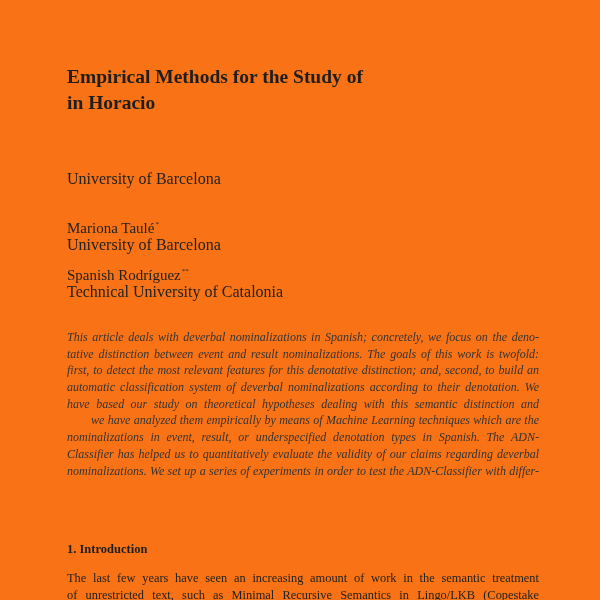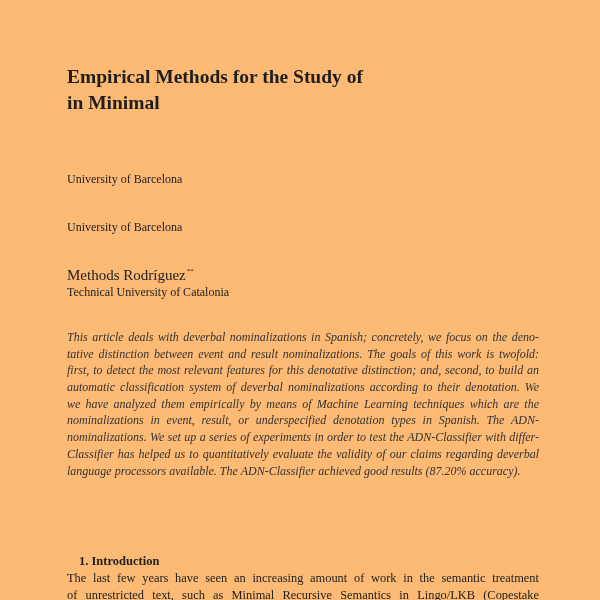--- a/index.html
+++ b/index.html
@@ -12,21 +12,21 @@
       height: 600px;
       overflow: hidden;
       position: relative;
       font-family: "DejaVu Serif", "Liberation Serif", serif;
       color: #222222;
     }
     .page {
       position: absolute;
       left: 0; top: 0;
       width: 600px; height: 600px;
-      background: #fdba74;
+      background: #f97316;
     }
     .title {
       position: absolute;
       left: 67px;
       top: 64px;
       width: 400px;
       margin: 0;
       font-family: "Liberation Serif", "DejaVu Serif", serif;
       font-weight: bold;
       font-size: 19.5px;
@@ -49,21 +49,21 @@
     }
     .author .name sup {
       font-size: 7px;
       vertical-align: 7px;
       line-height: 0;
       margin-left: 1px;
     }
     .author .affil {
       display: block;
       font-family: "Liberation Serif", "DejaVu Serif", serif;
-      font-size: 12px;
+      font-size: 16px;
       line-height: 16px;
       color: #222;
       white-space: nowrap;
     }
     .author-1 { top: 171px; }
     .author-2 { top: 219px; }
     .author-3 { top: 266px; }
 
     .abstract {
       position: absolute;
@@ -86,21 +86,21 @@
       overflow: visible;
     }
     .abstract .line.last {
       text-align-last: left;
     }
 
     .section-heading {
       position: absolute;
       left: 67px;
       top: 541px;
-      margin: 12px;
+      margin: 0;
       font-family: "Liberation Serif", "DejaVu Serif", serif;
       font-weight: bold;
       font-size: 12.5px;
       line-height: 16px;
       color: #1e1e1e;
       white-space: nowrap;
     }
     .body-text {
       position: absolute;
       left: 67px;
@@ -120,46 +120,47 @@
       height: 16.5px;
     }
   </style>
 </head>
 <body>
 
 <div class="page">
 
   <h1 class="title">
     <span class="line">Empirical Methods for the Study of</span>
-    <span class="line">in Minimal</span>
+    <span class="line">in Horacio</span>
   </h1>
 
   <div class="author author-1">
     <span class="affil">University of Barcelona</span>
   </div>
 
   <div class="author author-2">
+    <span class="name"><span>Mariona Taulé</span><sup>*</sup></span>
     <span class="affil">University of Barcelona</span>
   </div>
 
   <div class="author author-3">
-    <span class="name"><span>Methods Rodríguez</span><sup>**</sup></span>
+    <span class="name"><span>Spanish Rodríguez</span><sup>**</sup></span>
     <span class="affil">Technical University of Catalonia</span>
   </div>
 
   <div class="abstract">
     <span class="line" style="white-space: nowrap;">This article deals with deverbal nominalizations in Spanish; concretely, we focus on the deno-</span>
     <span class="line" style="white-space: nowrap;">tative distinction between event and result nominalizations. The goals of this work is twofold:</span>
     <span class="line" style="white-space: nowrap;">first, to detect the most relevant features for this denotative distinction; and, second, to build an</span>
     <span class="line" style="white-space: nowrap;">automatic classification system of deverbal nominalizations according to their denotation. We</span>
-    <span class="line" style="white-space: nowrap;">we have analyzed them empirically by means of Machine Learning techniques which are the</span>
+    <span class="line" style="white-space: nowrap;">have based our study on theoretical hypotheses dealing with this semantic distinction and</span>
+    <span class="line" style="white-space: nowrap; margin-left: 24px;">we have analyzed them empirically by means of Machine Learning techniques which are the</span>
     <span class="line" style="white-space: nowrap;">nominalizations in event, result, or underspecified denotation types in Spanish. The ADN-</span>
+    <span class="line" style="white-space: nowrap;">Classifier has helped us to quantitatively evaluate the validity of our claims regarding deverbal</span>
     <span class="line" style="white-space: nowrap;">nominalizations. We set up a series of experiments in order to test the ADN-Classifier with differ-</span>
-    <span class="line" style="white-space: nowrap;">Classifier has helped us to quantitatively evaluate the validity of our claims regarding deverbal</span>
-    <span class="line last" style="white-space: nowrap;">language processors available. The ADN-Classifier achieved good results (87.20% accuracy).</span>
   </div>
 
   <h2 class="section-heading">1. Introduction</h2>
 
   <div class="body-text">
     <span class="line" style="white-space: nowrap;">The last few years have seen an increasing amount of work in the semantic treatment</span>
     <span class="line" style="white-space: nowrap;">of unrestricted text, such as Minimal Recursive Semantics in Lingo/LKB (Copestake</span>
   </div>
 
 </div>

